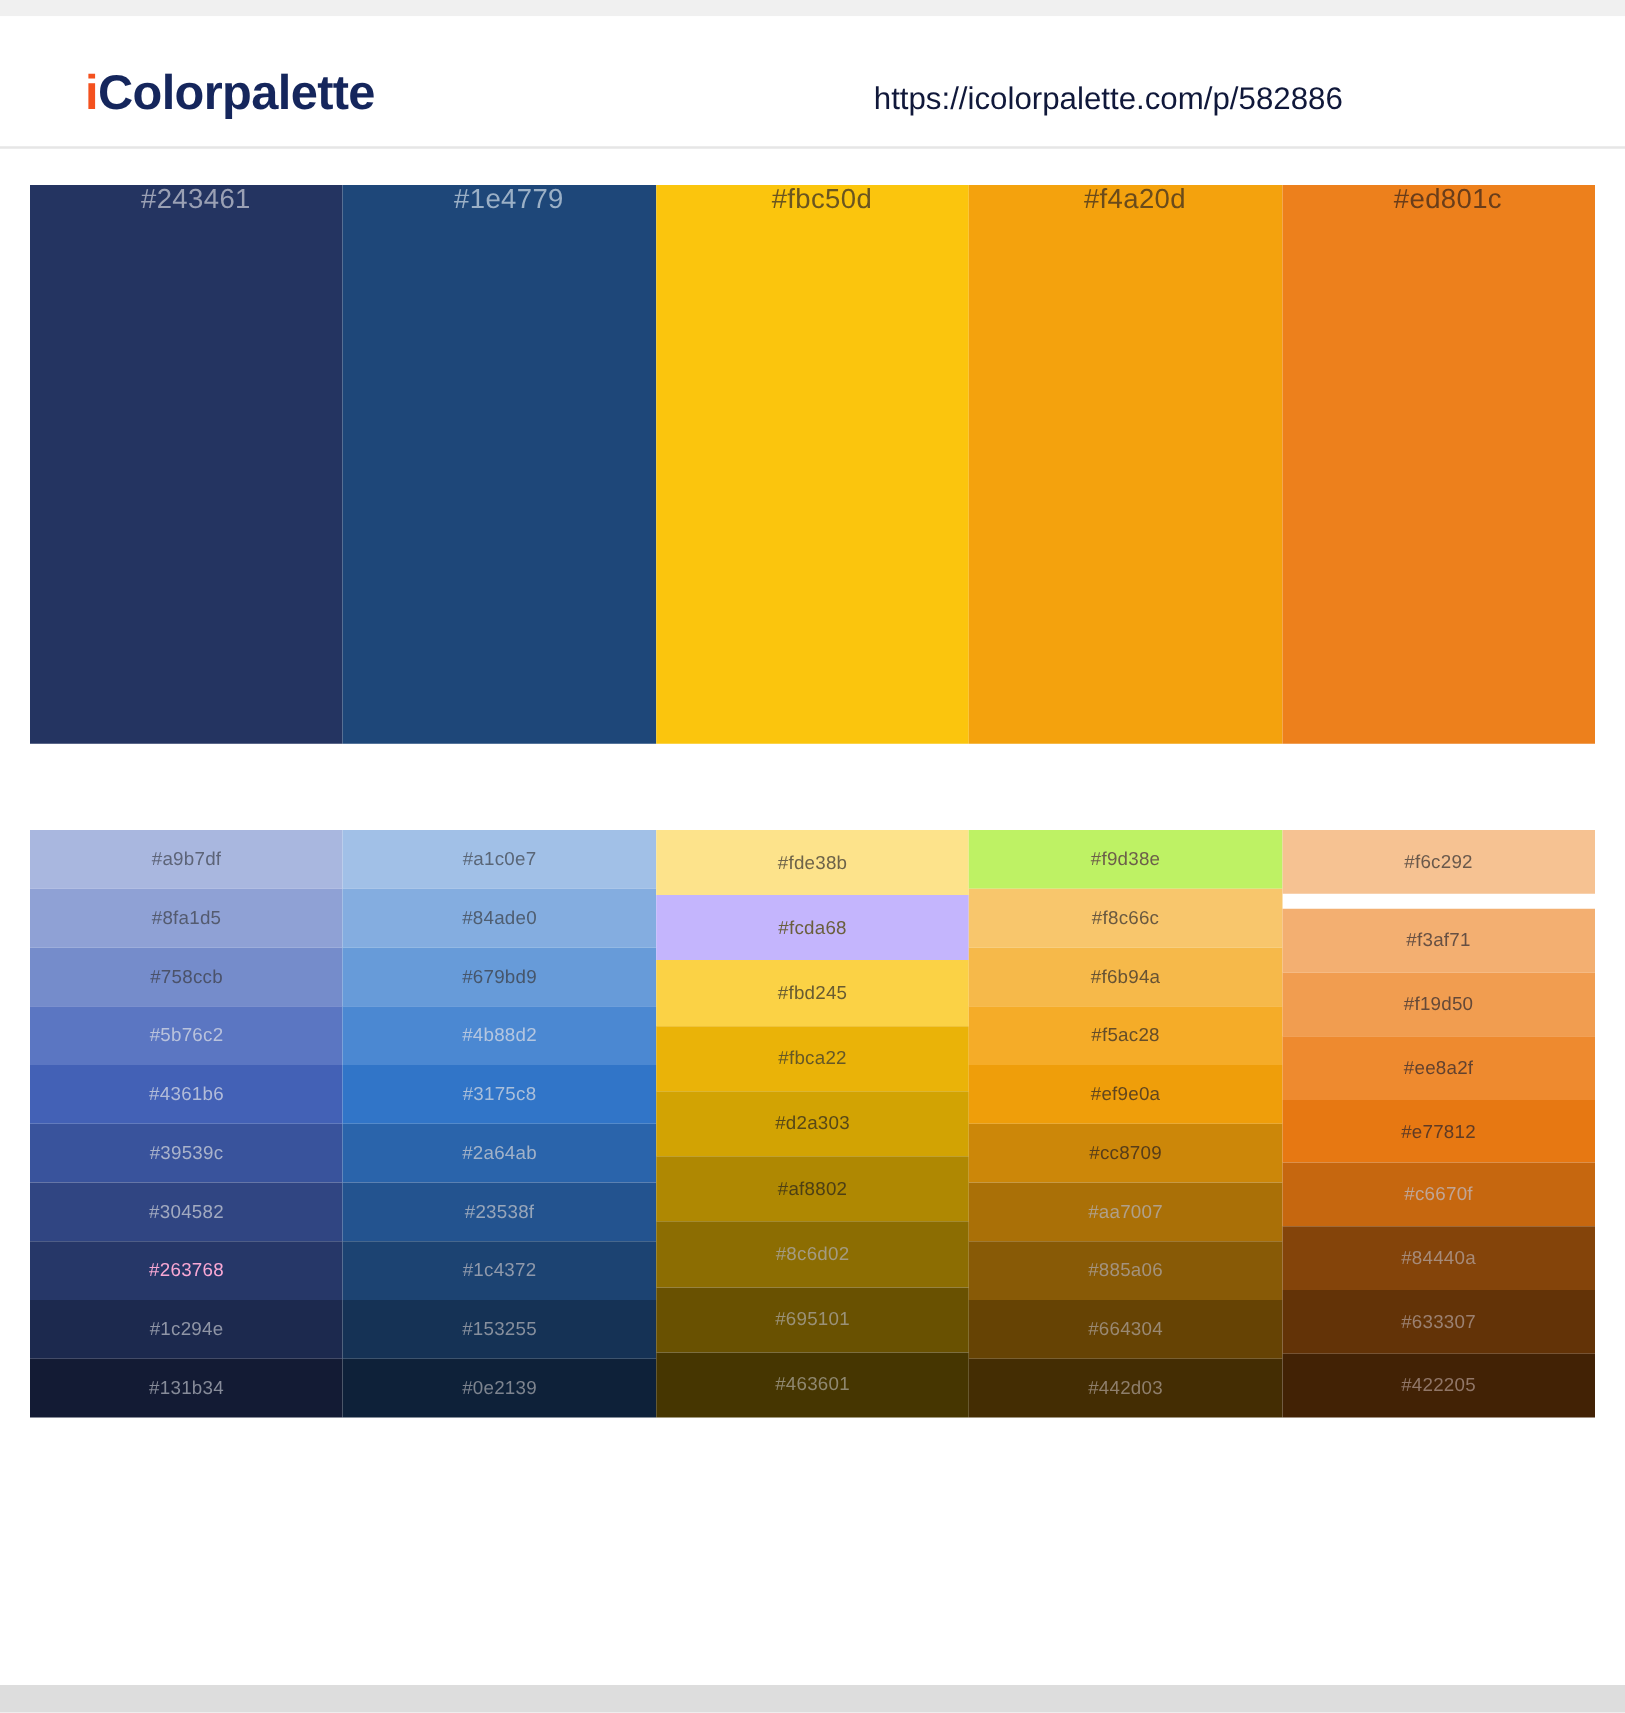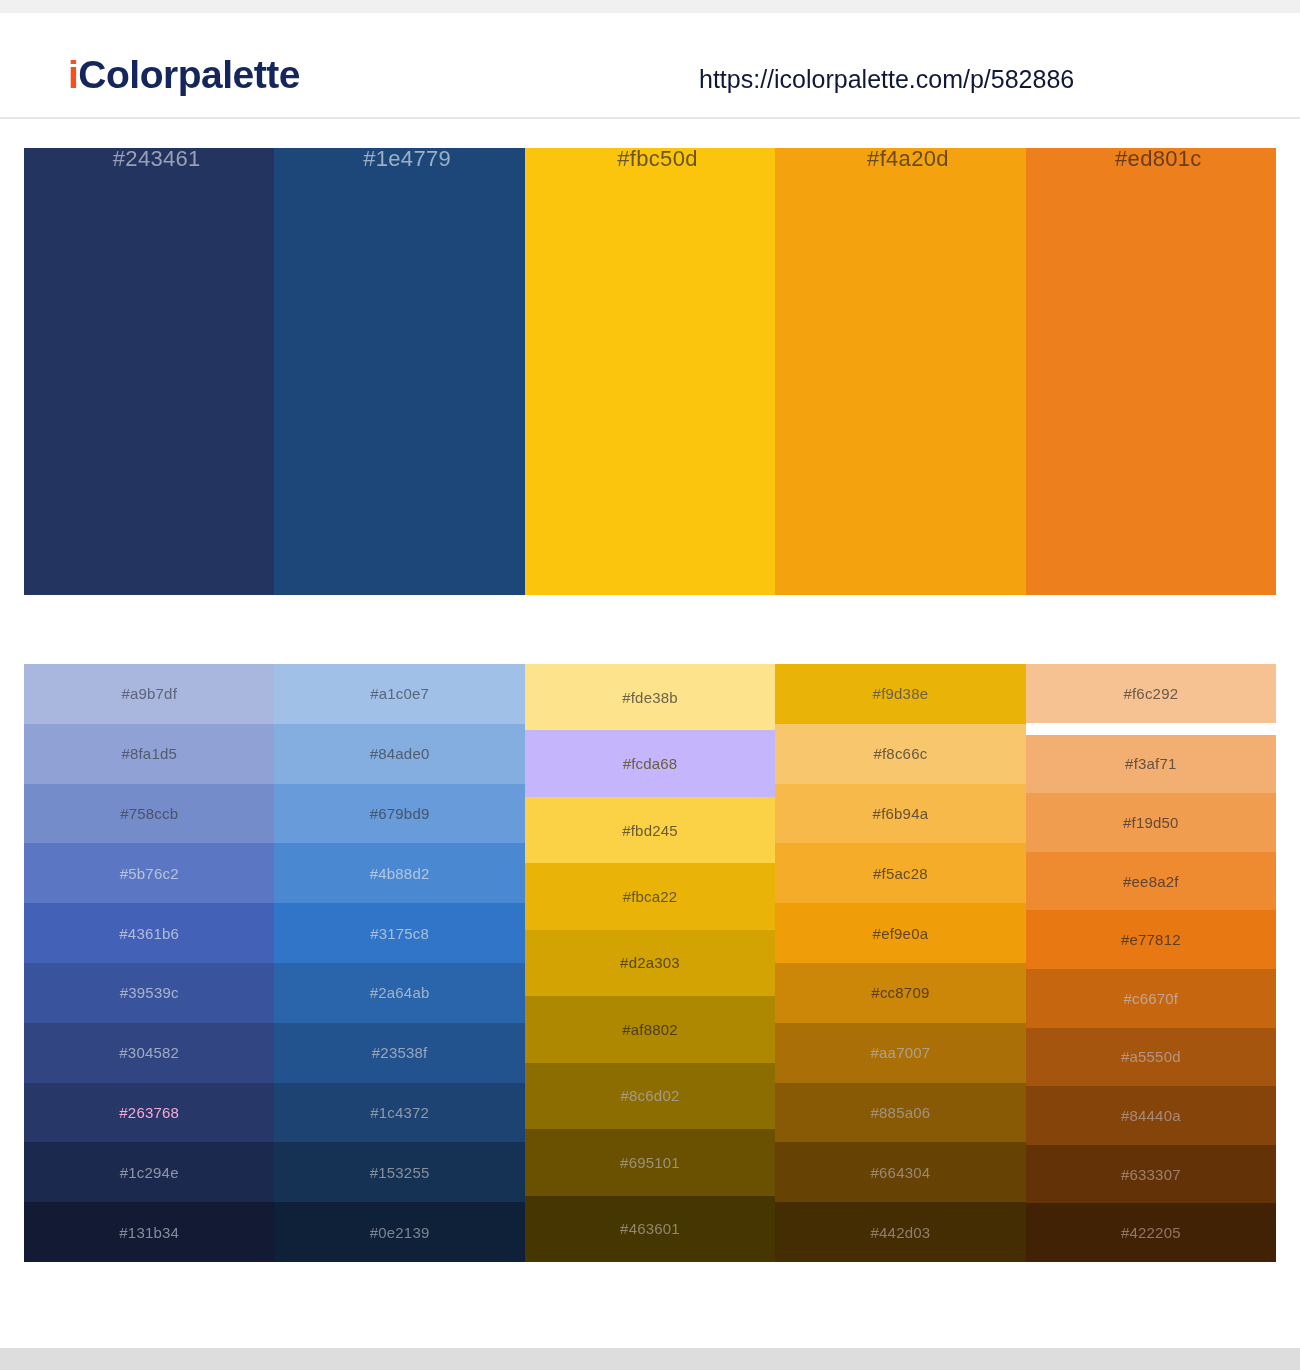--- a/index.html
+++ b/index.html
@@ -87,21 +87,21 @@
     letter-spacing: 0.3px;
     line-height: 1;
   }
 
   
   .shades-grid {
     position: absolute;
     left: 24px;
     top: 664px;
     width: 1252px;
-    height: 598px;
+    height: 470px;
     display: flex;
   }
   .shade-col {
     flex: 1 1 0;
     display: flex;
     flex-direction: column;
   }
   .shade-cell {
     flex: 1 1 0;
     display: flex;
@@ -244,21 +244,21 @@
           <span class="hexlabel" style="color: rgb(164, 155, 130);">#8c6d02</span>
         </div>
         <div class="shade-cell" style="background: rgb(105, 81, 1);">
           <span class="hexlabel" style="color: rgb(154, 145, 119);">#695101</span>
         </div>
         <div class="shade-cell" style="background: rgb(70, 54, 1);">
           <span class="hexlabel" style="color: rgb(143, 135, 111);">#463601</span>
         </div>
       </div>
       <div class="shade-col">
-        <div class="shade-cell" style="background: #eab308; justify-content: center;">
+        <div class="shade-cell" style="background: #bef264; justify-content: center;">
           <span class="hexlabel" style="color: rgb(108, 95, 74);">#f9d38e</span>
         </div>
         <div class="shade-cell" style="background: rgb(248, 198, 108);">
           <span class="hexlabel" style="color: rgb(106, 89, 64);">#f8c66c</span>
         </div>
         <div class="shade-cell" style="background: rgb(246, 185, 74);">
           <span class="hexlabel" style="color: rgb(103, 83, 52);">#f6b94a</span>
         </div>
         <div class="shade-cell" style="background: rgb(245, 172, 40);">
           <span class="hexlabel" style="color: rgb(101, 77, 41);">#f5ac28</span>
@@ -294,23 +294,20 @@
         </div>
         <div class="shade-cell" style="background: rgb(238, 138, 47);">
           <span class="hexlabel" style="color: rgb(99, 66, 47);">#ee8a2f</span>
         </div>
         <div class="shade-cell" style="background: rgb(231, 120, 18);">
           <span class="hexlabel" style="color: rgb(95, 59, 37);">#e77812</span>
         </div>
         <div class="shade-cell" style="background: rgb(198, 103, 15);">
           <span class="hexlabel" style="color: rgb(192, 165, 150);">#c6670f</span>
         </div>
-        <div class="shade-cell" style="background: rgb(165, 85, 13);">
-          <span class="hexlabel" style="color: rgb(179, 150, 131);">#a5550d</span>
-        </div>
         <div class="shade-cell" style="background: rgb(132, 68, 10);">
           <span class="hexlabel" style="color: rgb(166, 138, 120);">#84440a</span>
         </div>
         <div class="shade-cell" style="background: rgb(99, 51, 7);">
           <span class="hexlabel" style="color: rgb(155, 128, 112);">#633307</span>
         </div>
         <div class="shade-cell" style="background: rgb(66, 34, 5);">
           <span class="hexlabel" style="color: rgb(144, 118, 103);">#422205</span>
         </div>
       </div>

